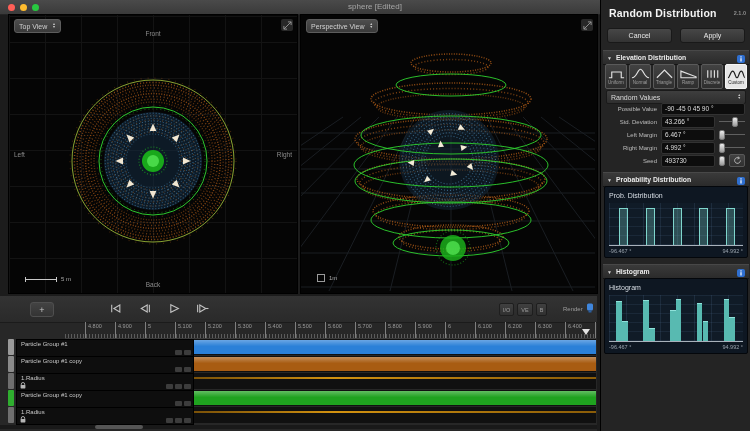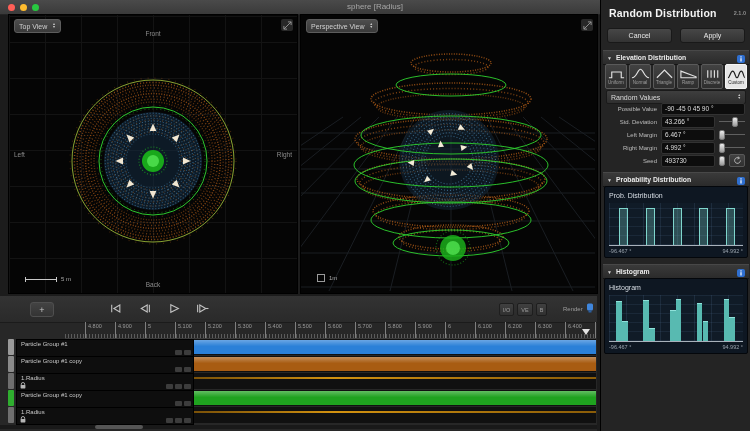--- a/index.html
+++ b/index.html
@@ -98,21 +98,21 @@
 <body>
 
 <div>
 
   <div class="titlebar">
     <div class="lights">
         <span class="light" style="background: rgb(255, 95, 87);"></span>
         <span class="light" style="background: rgb(254, 188, 46);"></span>
         <span class="light" style="background: rgb(40, 200, 64);"></span>
       </div>
-    <div class="win-title">sphere [Radius]</div>
+    <div class="win-title">sphere [Edited]</div>
   </div>
 
   <div class="viewport vp1">
     <svg id="tv-svg" class="vpsvg" width="286" height="276" viewBox="0 0 286 276">
         <circle cx="144" cy="146" r="81" fill="none" stroke="#a9c93c" stroke-width="0.9" opacity="0.9"></circle>
         <circle cx="144" cy="146" r="59" fill="none" stroke="#c2661a" stroke-width="1.5" stroke-dasharray="1 1.6" opacity="0.45" transform="rotate(0 144 146)"></circle>
         <circle cx="144" cy="146" r="61.8" fill="none" stroke="#c2661a" stroke-width="1.5" stroke-dasharray="1 2.1" opacity="0.53" transform="rotate(23 144 146)"></circle>
         <circle cx="144" cy="146" r="64.6" fill="none" stroke="#c2661a" stroke-width="1.5" stroke-dasharray="1 2.6" opacity="0.61" transform="rotate(46 144 146)"></circle>
         <circle cx="144" cy="146" r="67.4" fill="none" stroke="#c2661a" stroke-width="1.5" stroke-dasharray="1 1.6" opacity="0.69" transform="rotate(69 144 146)"></circle>
         <circle cx="144" cy="146" r="70.2" fill="none" stroke="#c2661a" stroke-width="1.5" stroke-dasharray="1 2.1" opacity="0.45" transform="rotate(92 144 146)"></circle>

